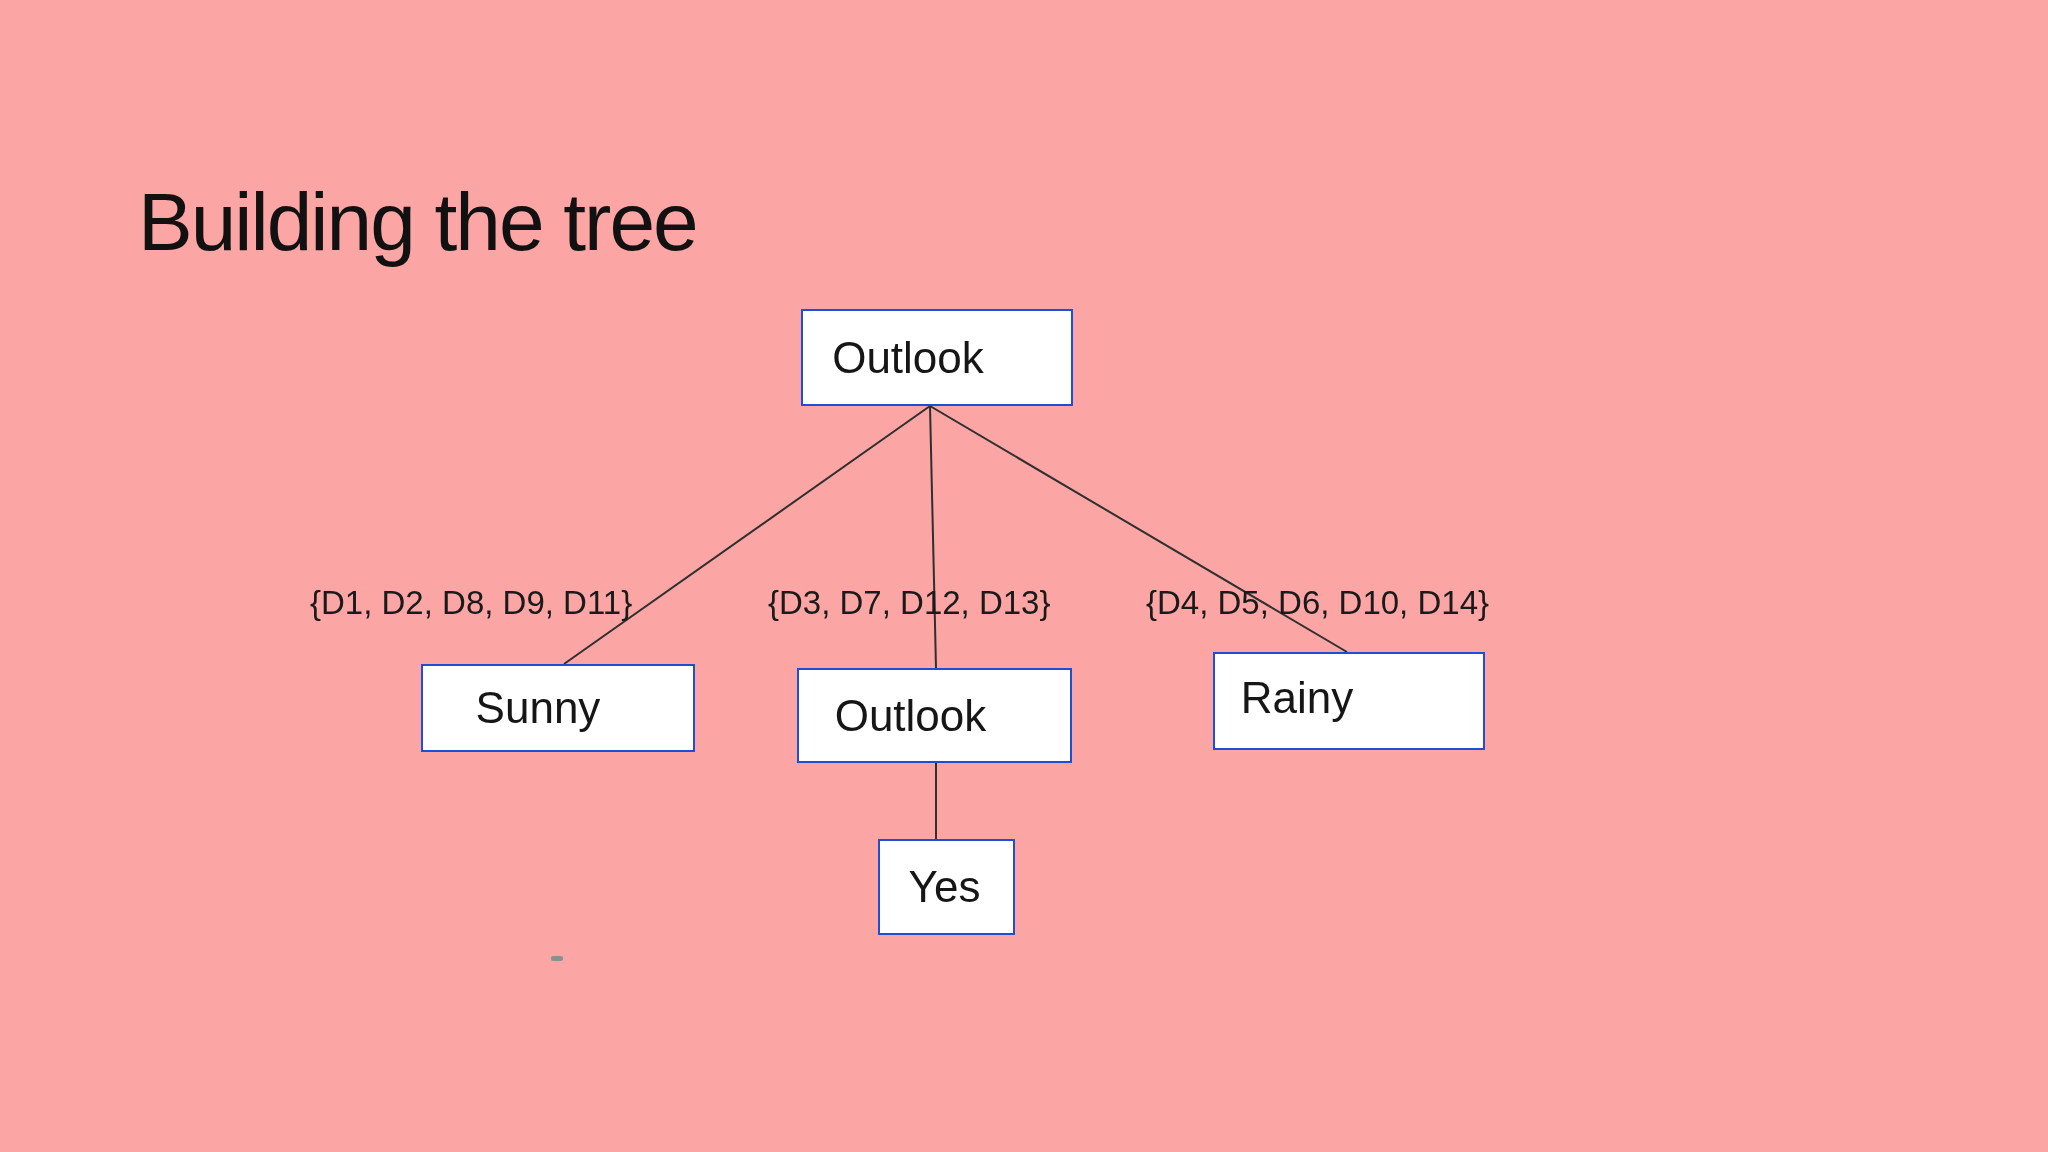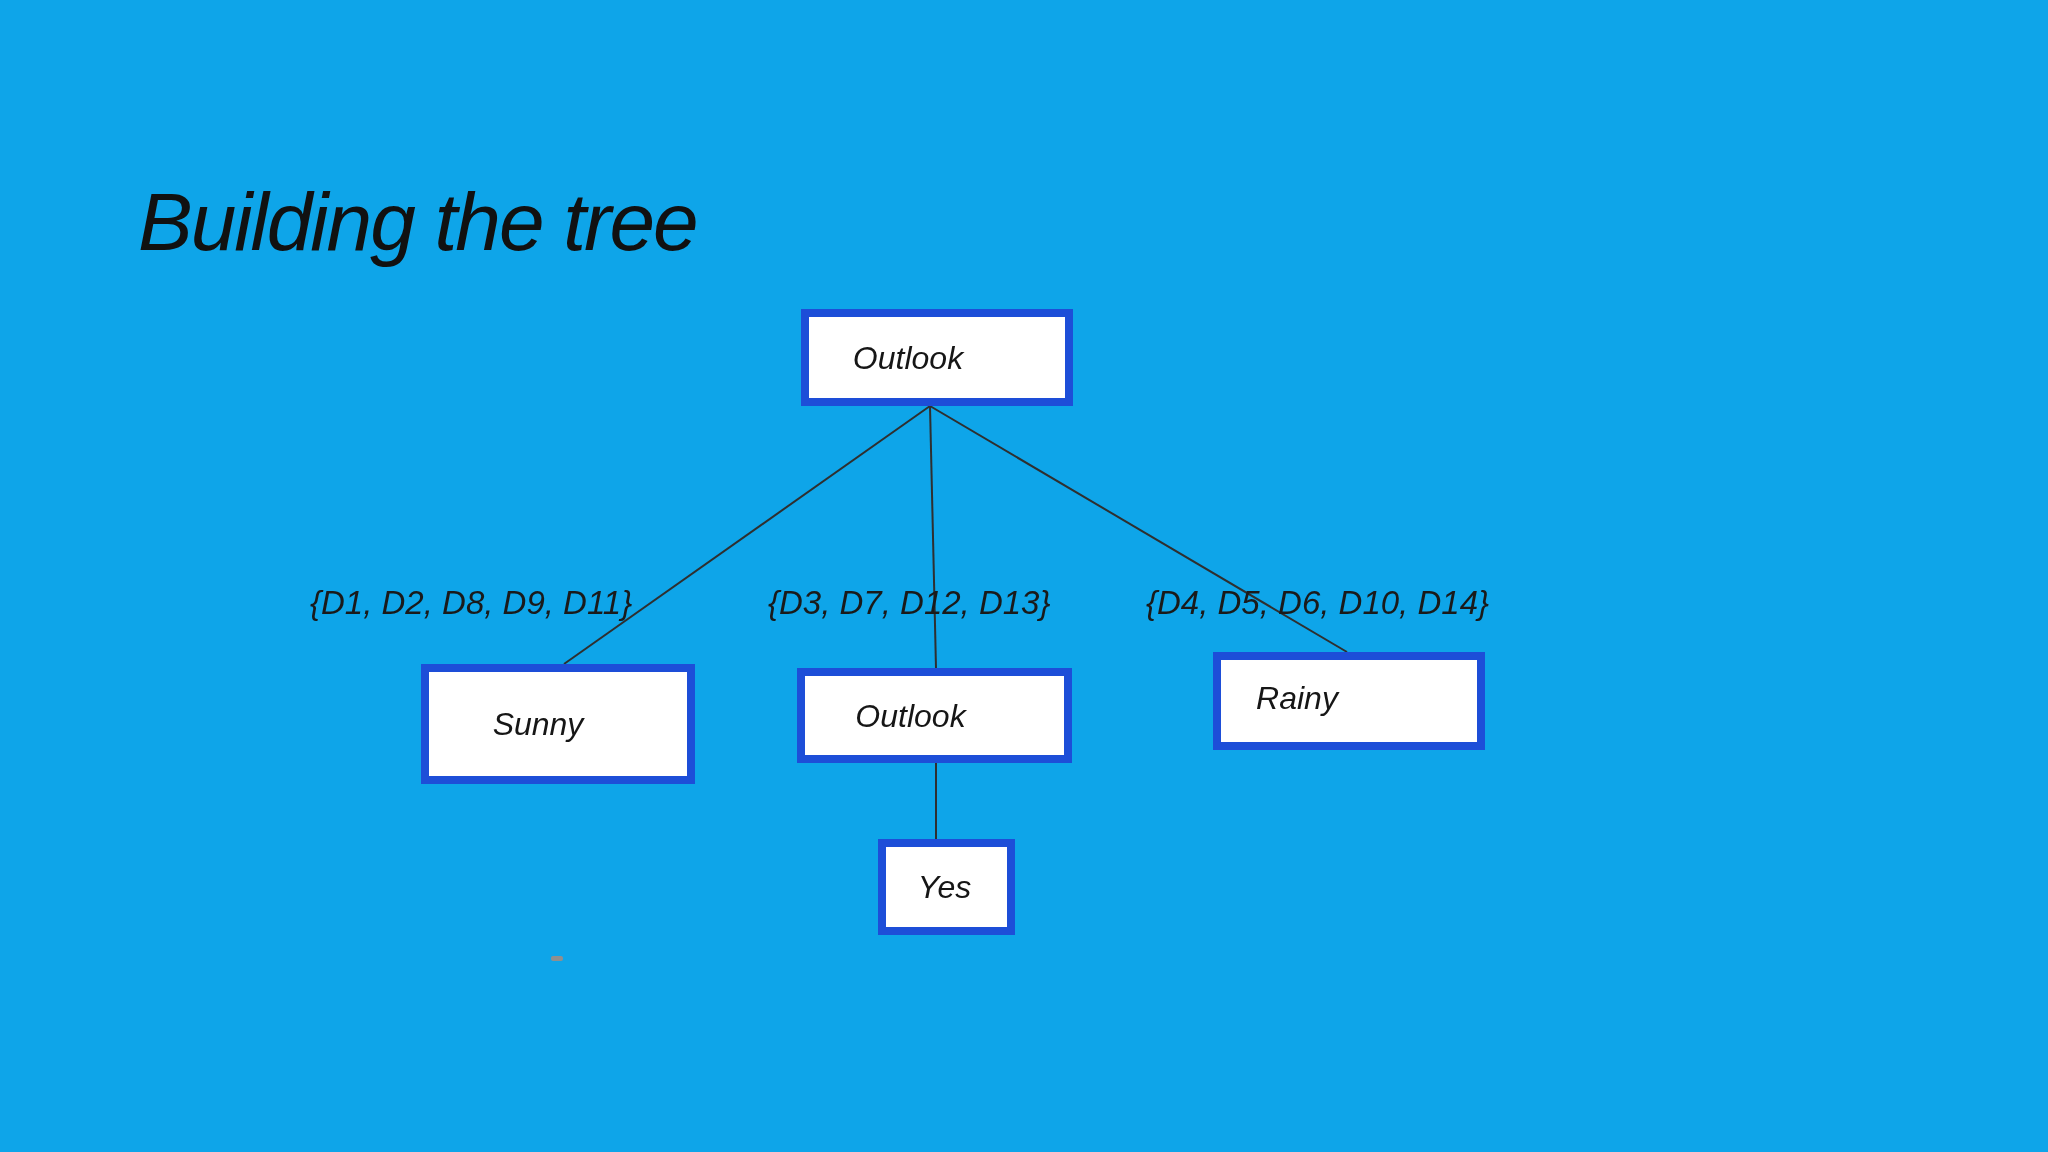--- a/index.html
+++ b/index.html
@@ -4,25 +4,24 @@
 <style>
   html, body {
     margin: 0;
     padding: 0;
     background: #ffffff;
   }
   #slide {
     position: relative;
     width: 2048px;
     height: 1152px;
-    background: #0ea5e9;
+    background: #fca5a5;
     overflow: hidden;
     font-family: "Liberation Sans", "DejaVu Sans", sans-serif;
     color: #1a1a1a;
-    font-style: italic;
   }
   .slide-title {
     position: absolute;
     left: 138px;
     top: 126px;
     font-size: 82px;
     font-weight: 300;
     letter-spacing: -2px;
     line-height: 1;
     color: #111111;
@@ -36,32 +35,32 @@
     height: 1152px;
     pointer-events: none;
   }
   .edges-layer line {
     stroke: #2f2f2f;
     stroke-width: 2;
   }
   .node {
     position: absolute;
     background: #ffffff;
-    border: 8px solid #1d4ed8;
+    border: 2px solid #1d4ed8;
     box-sizing: border-box;
     display: flex;
     align-items: center;
     justify-content: center;
-    font-size: 32px;
+    font-size: 44px;
     line-height: 1;
     color: #161616;
     white-space: nowrap;
   }
   .node-outlook  { left: 801px;  top: 309px; width: 272px; height: 97px; padding-right: 58px; }
-  .node-sunny    { left: 421px;  top: 664px; width: 274px; height: 120px; padding-right: 40px; }
+  .node-sunny    { left: 421px;  top: 664px; width: 274px; height: 88px; padding-right: 40px; }
   .node-overcast { left: 797px;  top: 668px; width: 275px; height: 95px; padding-right: 48px; }
   .node-rainy    { left: 1213px; top: 652px; width: 272px; height: 98px; padding-right: 104px; padding-bottom: 6px; }
   .node-yes      { left: 878px;  top: 839px; width: 137px; height: 96px; padding-right: 4px; }
   .edge-label {
     position: absolute;
     top: 584px;
     font-size: 33px;
     line-height: 1.15;
     color: #1a1a1a;
     white-space: nowrap;

